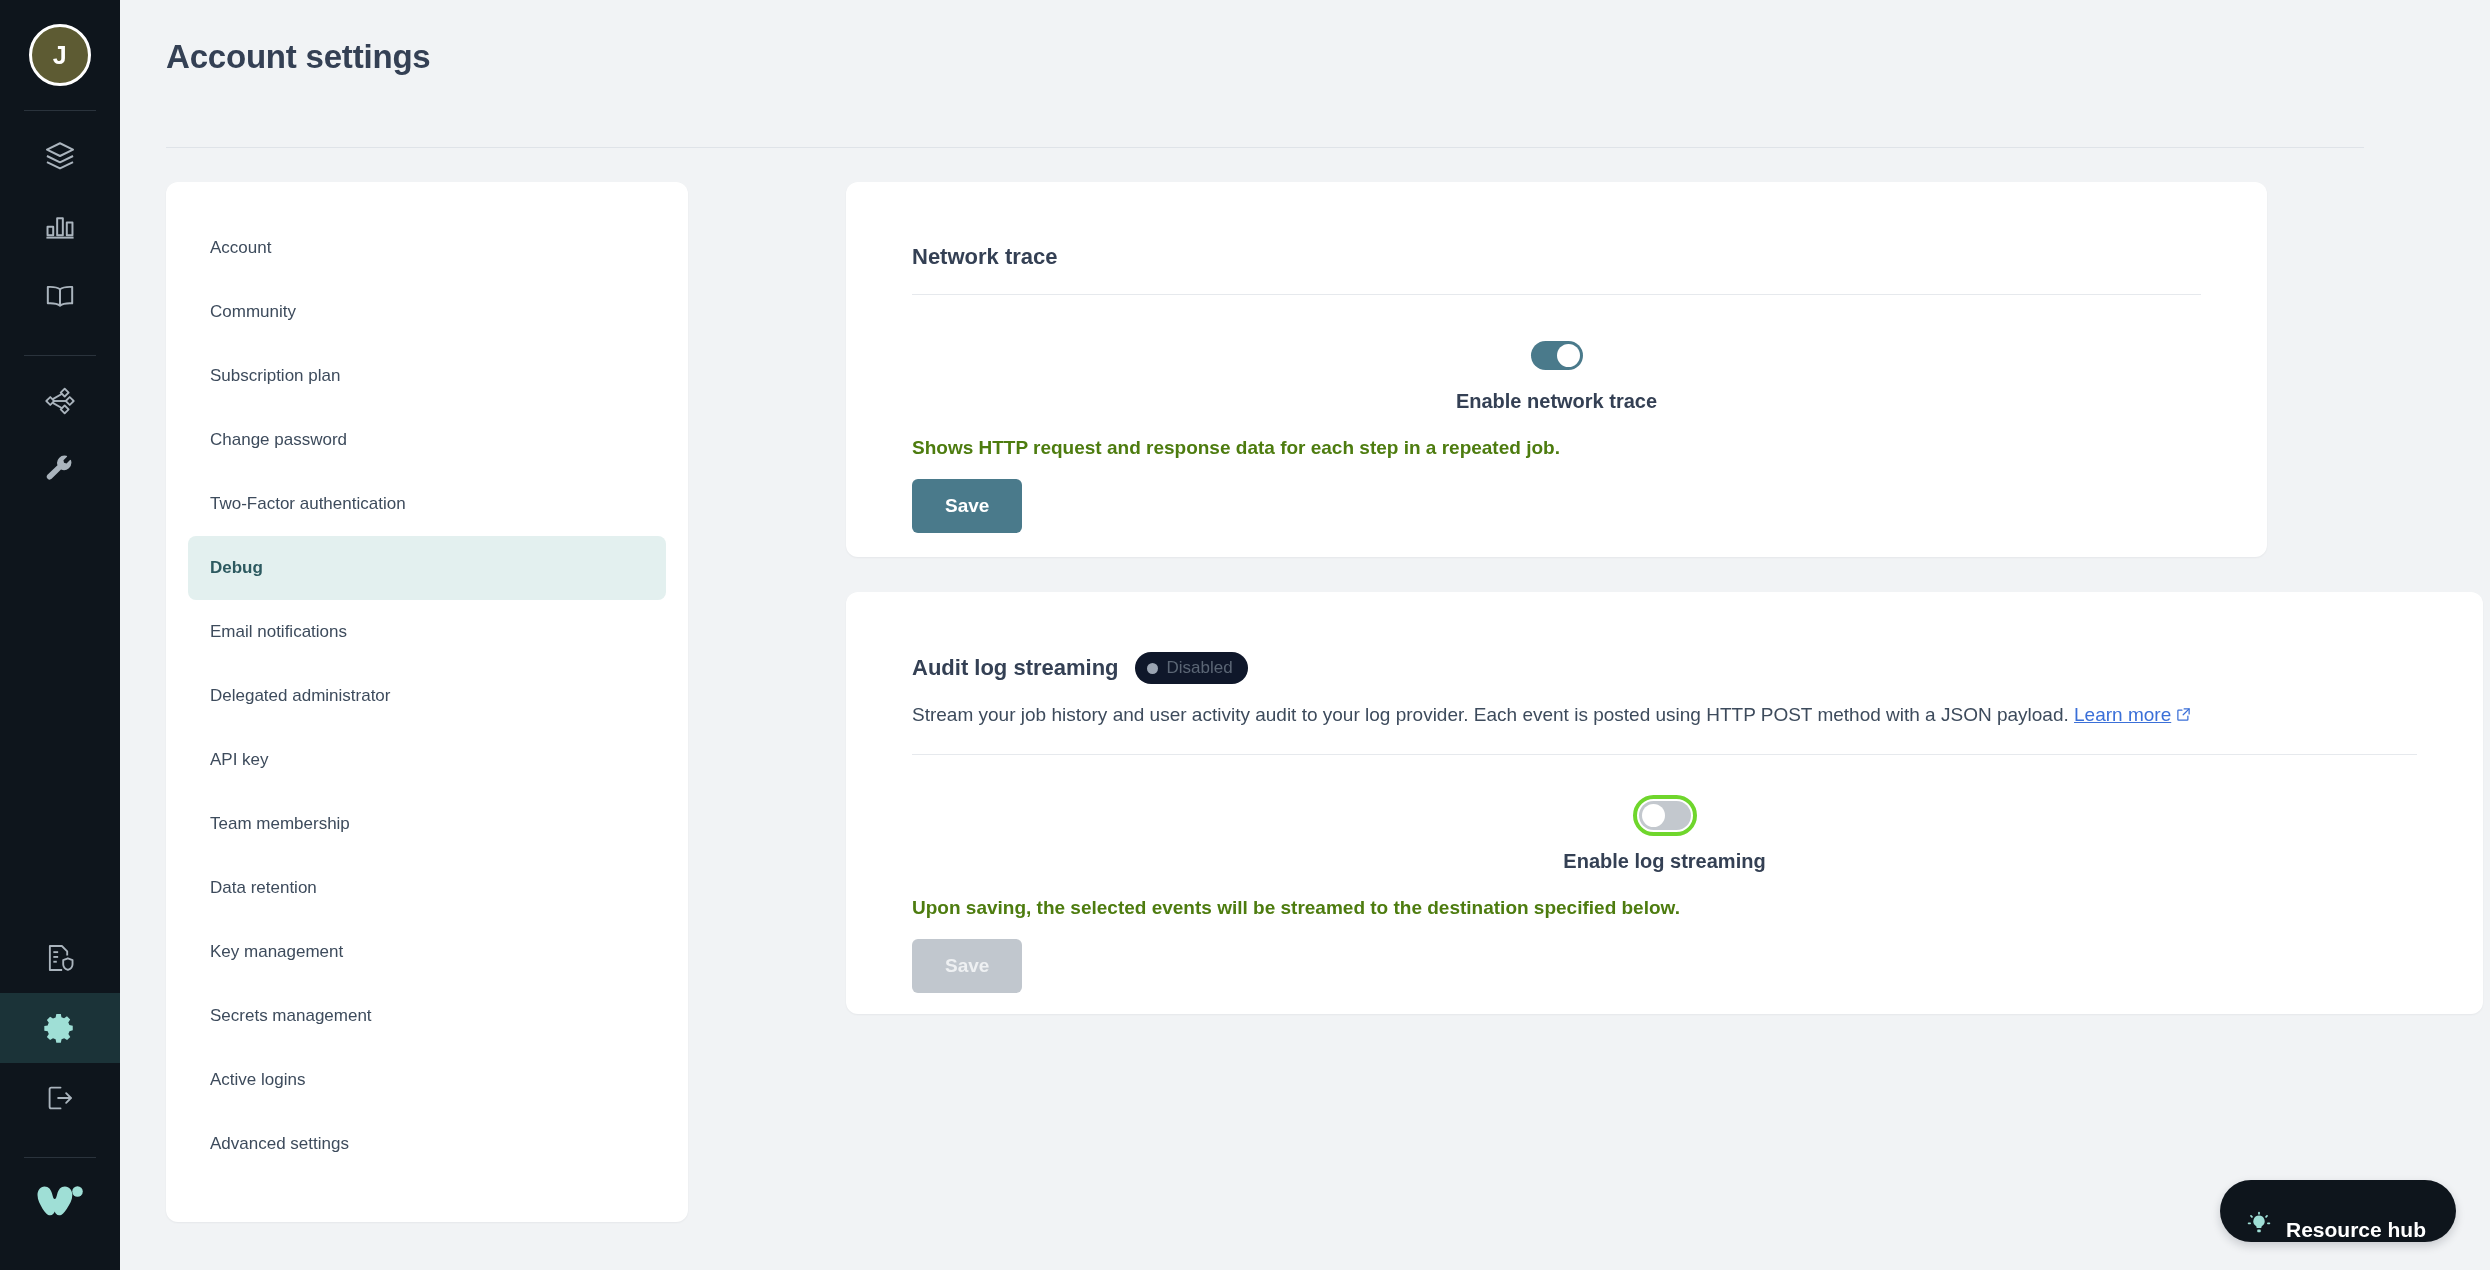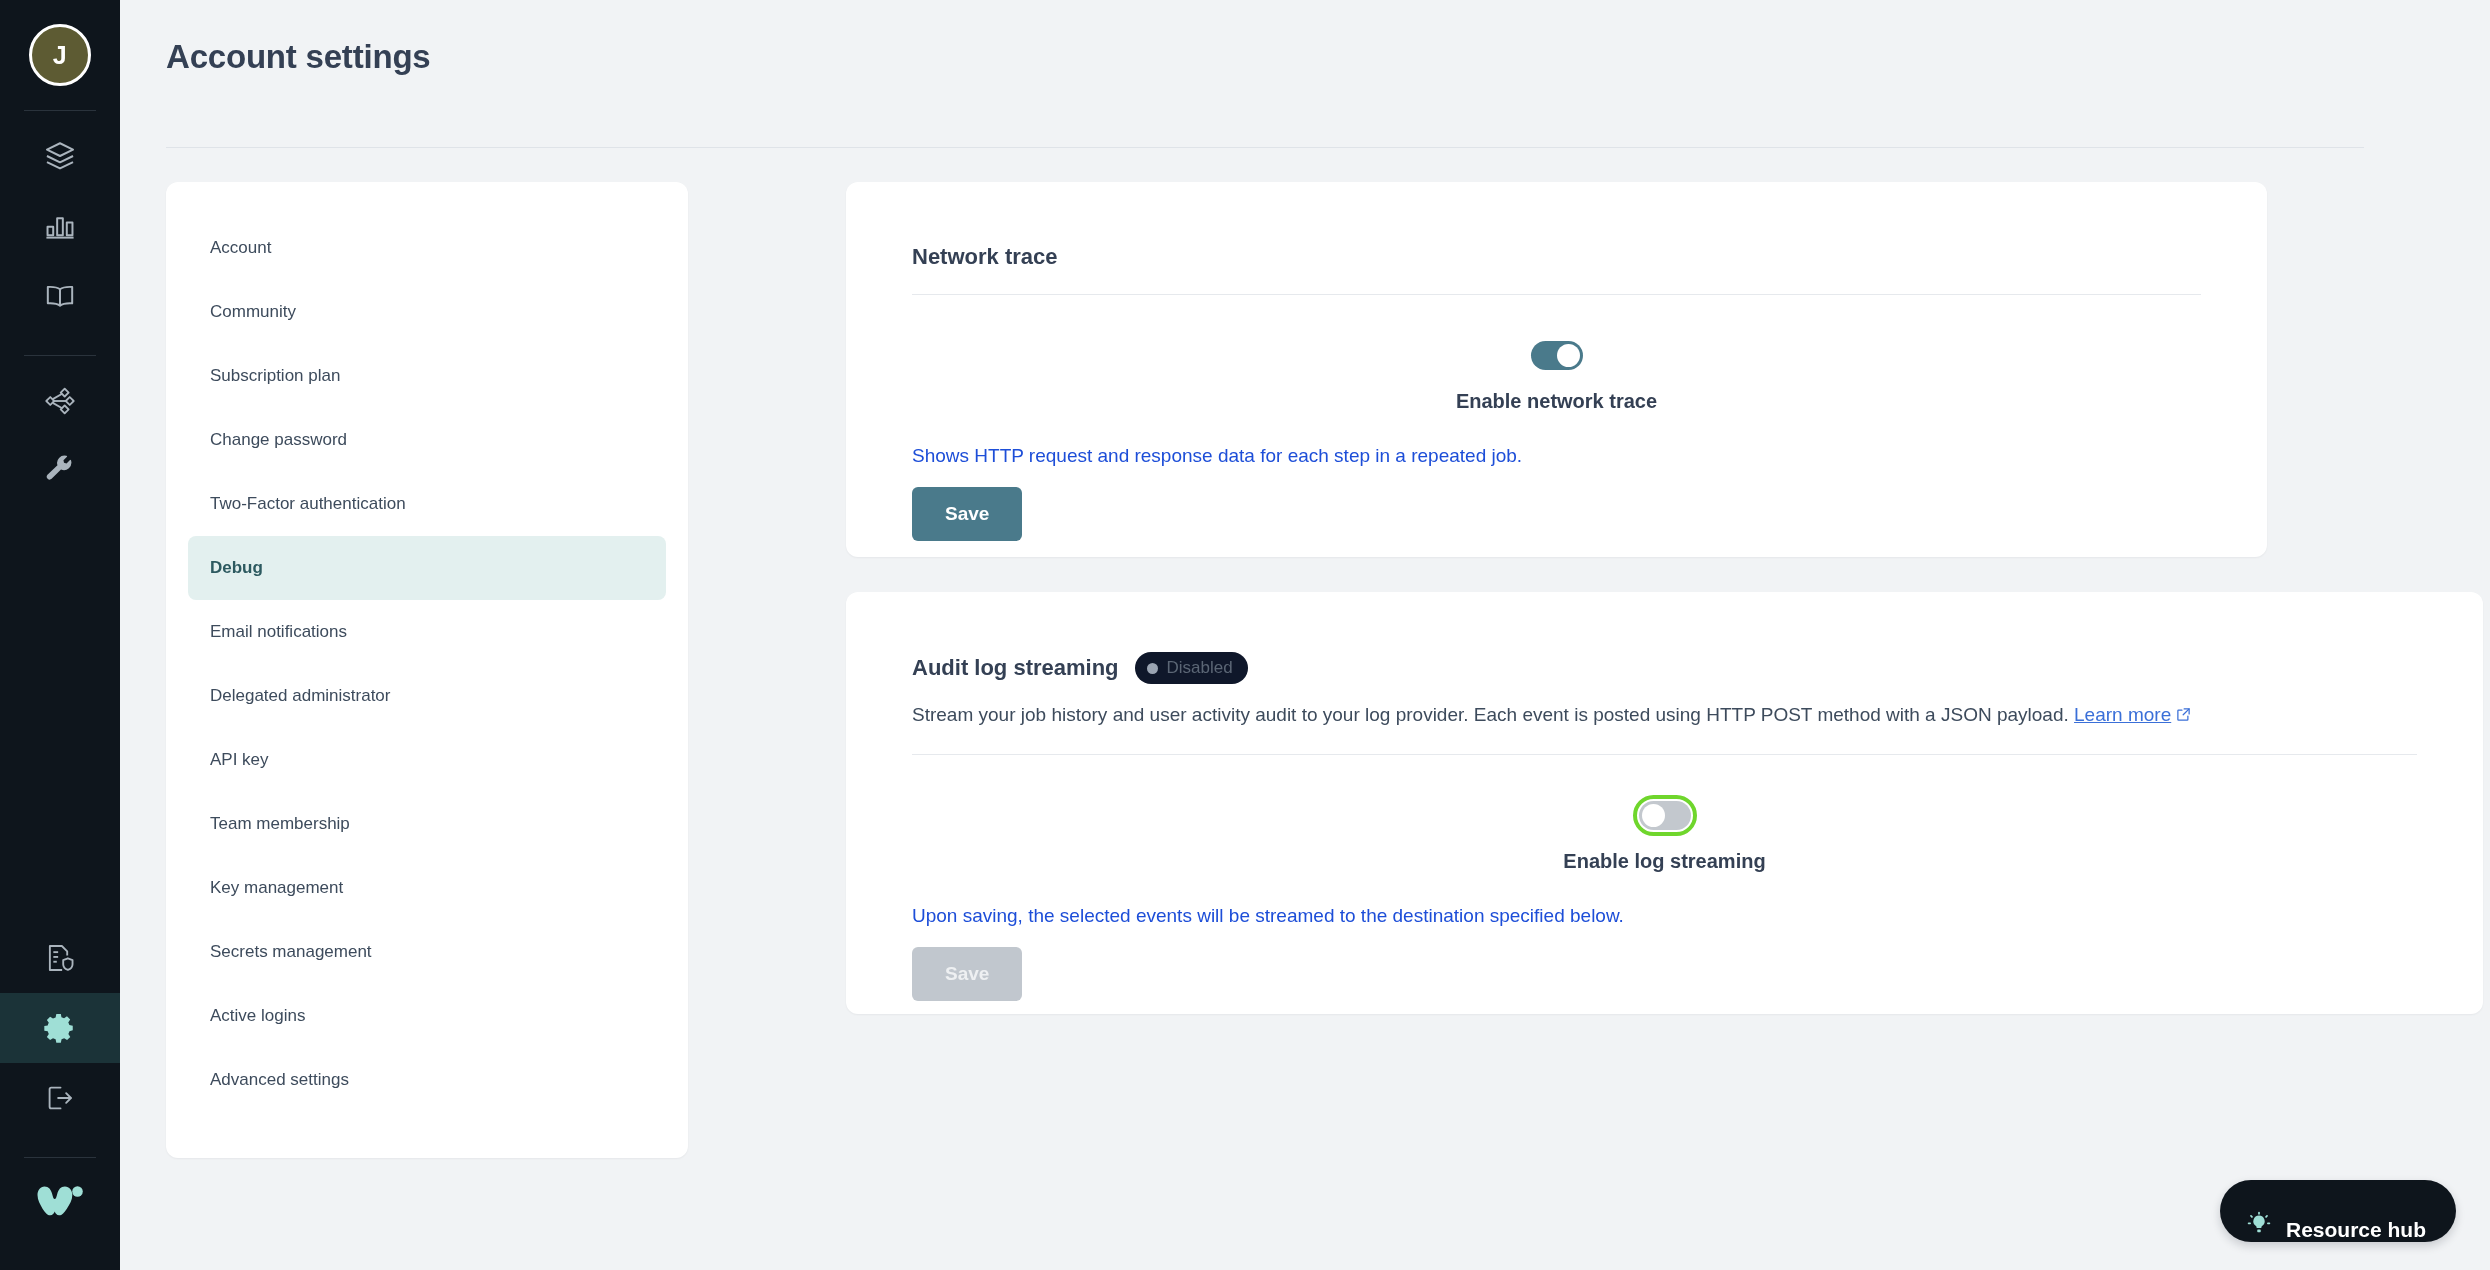--- a/index.html
+++ b/index.html
@@ -227,23 +227,24 @@
   .switch.focused {
     outline: 4px solid #6fd62c;
     outline-offset: 2px;
   }
   .toggle-label {
     font-size: 20px;
     font-weight: bold;
     color: #344054;
   }
   .helper {
-    margin-top: 32px;
+    margin-top: 24px;
     font-size: 19px;
-    color: #1d4ed8;
+    color: #4d7c0f;
+    font-weight: bold;
   }
 
   .btn {
     margin-top: 20px;
     display: inline-flex;
     align-items: center;
     justify-content: center;
     height: 54px;
     padding: 0 33px;
     border-radius: 6px;
@@ -392,20 +393,21 @@
     <div class="nav-item">Account</div>
     <div class="nav-item">Community</div>
     <div class="nav-item">Subscription plan</div>
     <div class="nav-item">Change password</div>
     <div class="nav-item">Two-Factor authentication</div>
     <div class="nav-item active">Debug</div>
     <div class="nav-item">Email notifications</div>
     <div class="nav-item">Delegated administrator</div>
     <div class="nav-item">API key</div>
     <div class="nav-item">Team membership</div>
+    <div class="nav-item">Data retention</div>
     <div class="nav-item">Key management</div>
     <div class="nav-item">Secrets management</div>
     <div class="nav-item">Active logins</div>
     <div class="nav-item">Advanced settings</div>
   </div>
 
   <div class="card" id="card-network-trace">
     <div class="card-inner">
       <div class="card-title">Network trace</div>
       <div class="card-rule"></div>

